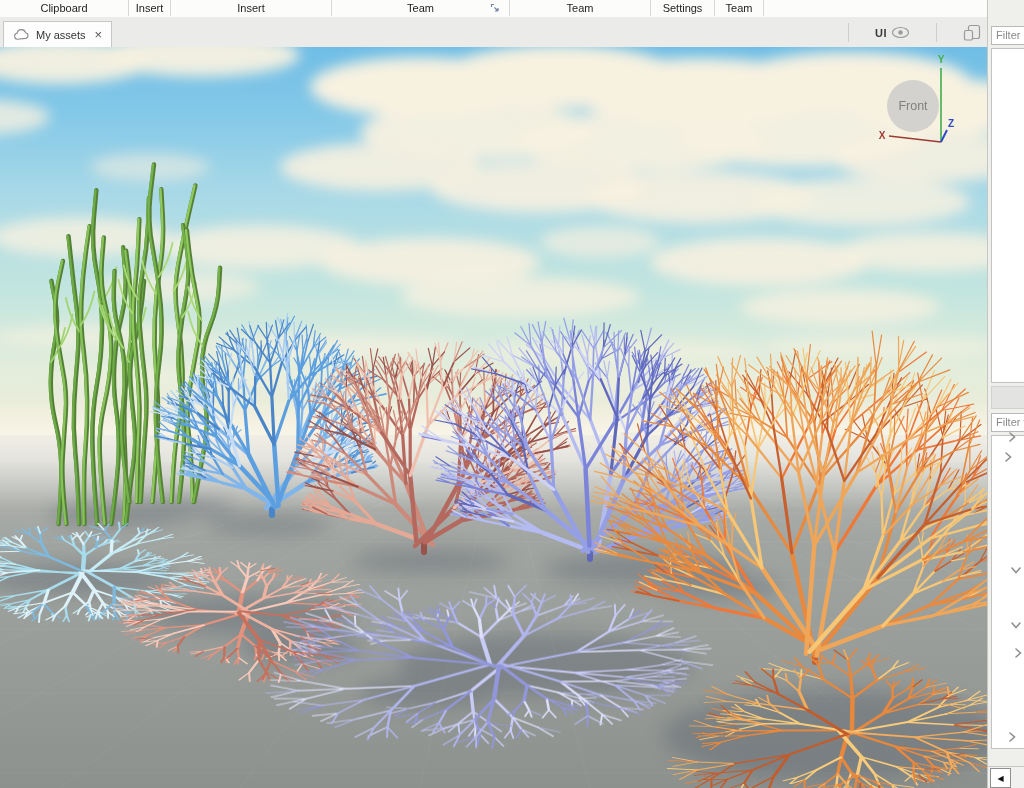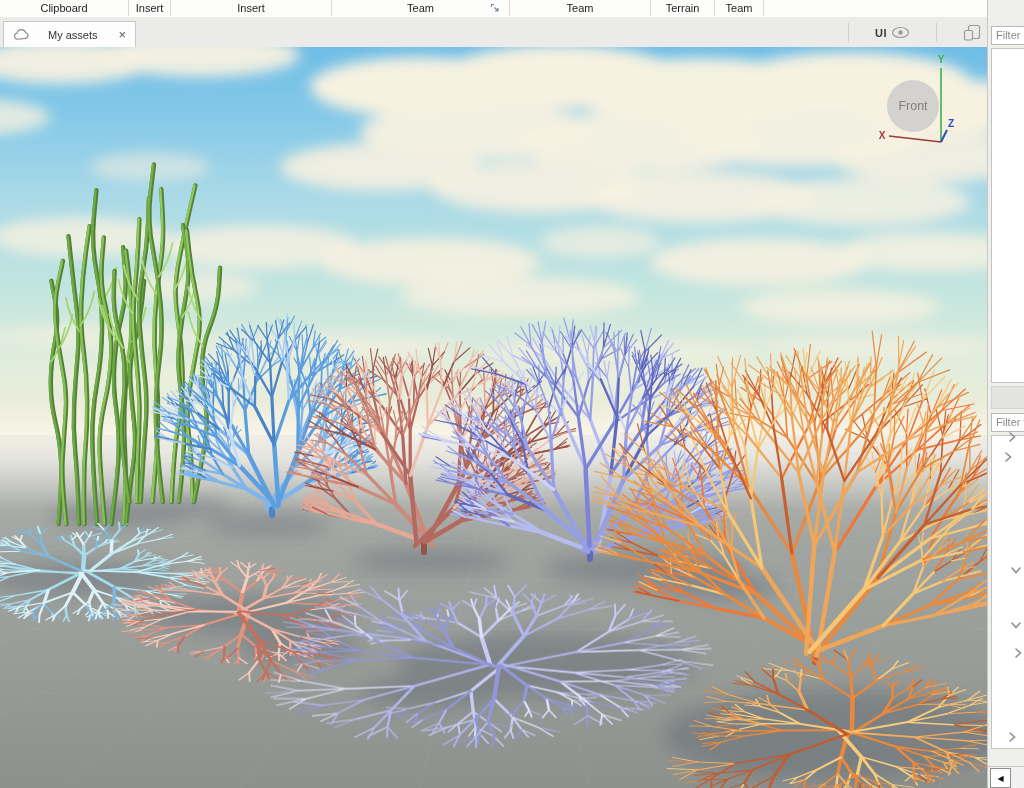--- a/index.html
+++ b/index.html
@@ -8,21 +8,21 @@
   
   .ribbon{position:absolute;top:0;left:0;right:0;height:17px;background:#fcfcfb;
           border-bottom:1px solid #e2e2e0;display:flex;overflow:hidden;}
   .ribbon-group{position:relative;display:flex;align-items:center;justify-content:center;
           font-size:11px;color:#1e1e1e;border-right:1px solid #d8d8d6;flex:0 0 auto;height:16px;}
   .launcher{position:absolute;right:9px;top:3px;width:10px;height:10px;}
   
   .tabbar{position:absolute;top:17px;left:0;width:988px;height:30px;background:#ebebe9;}
   .doc-tab{position:absolute;left:3px;top:4px;height:25px;background:#fdfdfd;
           border:1px solid #c7c7c5;border-bottom:none;display:flex;align-items:center;
-          padding:0 9px;gap:18px;font-size:11px;color:#333;cursor:default;}
+          padding:0 9px;gap:6px;font-size:11px;color:#333;cursor:default;}
   .tab-close{font-size:13px;color:#555;margin-left:3px;line-height:1;}
   .tab-controls{position:absolute;right:6px;top:3px;height:25px;display:flex;align-items:center;gap:26px;}
   .vdiv{width:1px;height:19px;background:#cfcfcd;}
   .ui-label{font-size:11px;font-weight:bold;color:#3a3a3a;letter-spacing:.5px;}
   .ctrl{display:flex;align-items:center;gap:4px;}
   
   .right-panel{position:absolute;top:0;right:0;width:36px;bottom:0;background:#efefec;
           border-left:1px solid #c6c6c4;overflow:hidden;}
   .rp-filter{position:absolute;left:3px;width:70px;height:17px;background:#fff;
           border:1px solid #b9b9b7;font-size:11px;color:#8a8a8a;line-height:17px;
@@ -59,21 +59,21 @@
         <span>Team</span>
         <svg class="launcher" viewBox="0 0 10 10">
           <path d="M1.5 4 L1.5 1.5 L4 1.5" fill="none" stroke="#7585a5" stroke-width="1.2"></path>
           <path d="M4.5 4.5 L8 8 M8 8 L8 5 M8 8 L5 8" fill="none" stroke="#7585a5" stroke-width="1.2"></path>
         </svg>
       </div>
       <div class="ribbon-group" style="width: 140px;">
         <span>Team</span>
       </div>
       <div class="ribbon-group" style="width: 63px;">
-        <span>Terrain</span>
+        <span>Settings</span>
       </div>
       <div class="ribbon-group" style="width: 48px;">
         <span>Team</span>
       </div>
     </div>
 
   <div class="tabbar">
     <div class="doc-tab">
       <svg width="17" height="12" viewBox="0 0 17 12">
         <path d="M4.2 10.2 a3.1 3.1 0 0 1 -0.1 -6.1 a4.4 4.4 0 0 1 8.5 -0.4 a2.9 2.9 0 0 1 0.1 5.7 z" fill="none" stroke="#8a8a8a" stroke-width="1.1"></path>

